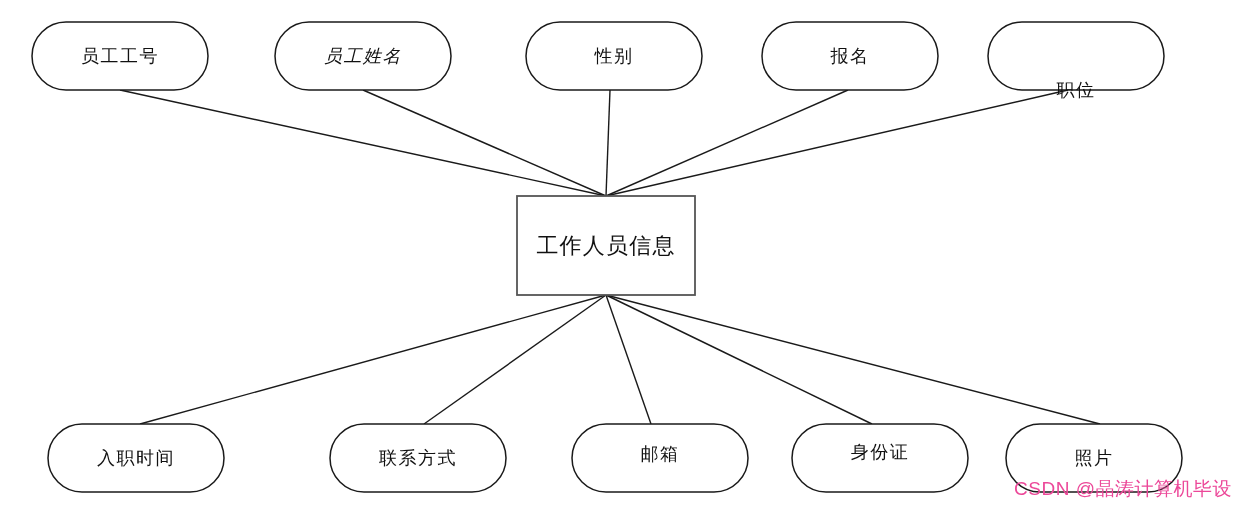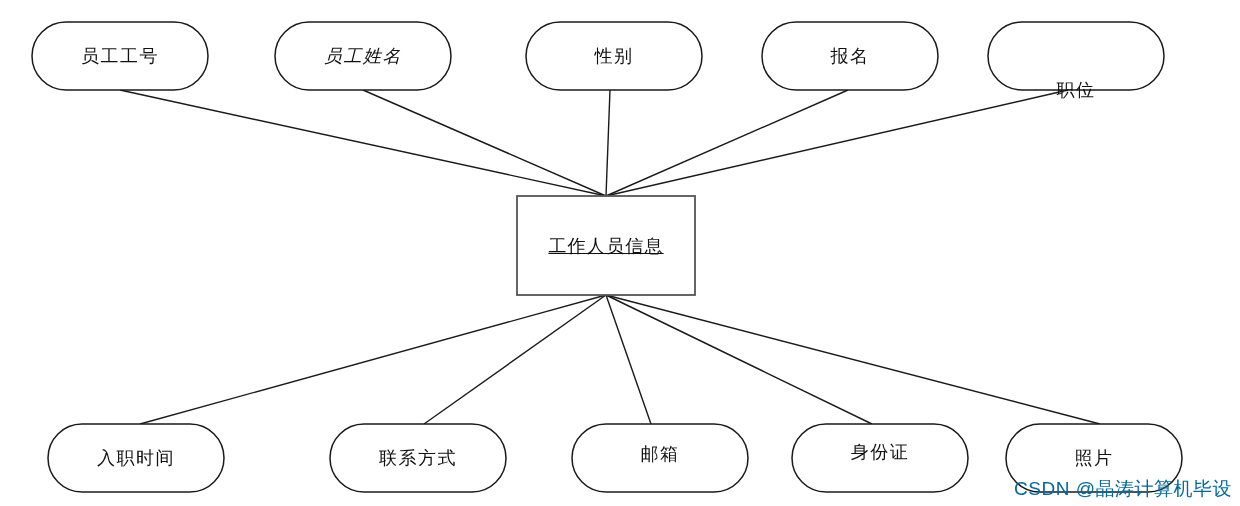--- a/index.html
+++ b/index.html
@@ -50,29 +50,28 @@
     justify-content: center;
     text-align: center;
     color: #111111;
     font-family: "Liberation Serif", "DejaVu Serif", serif;
     font-size: 18px;
     letter-spacing: 1.5px;
     white-space: nowrap;
     pointer-events: none;
   }
   .entity-label {
-    font-size: 18px;
+    font-size: 22px;
     letter-spacing: 1.2px;
-    text-decoration: underline;
   }
   #watermark {
     position: absolute;
     right: 8px;
     bottom: 4px;
-    color: #0369a1;
+    color: #ec4899;
     font-family: "Liberation Sans", "DejaVu Sans", sans-serif;
     font-size: 19px;
     letter-spacing: 0.5px;
     white-space: nowrap;
     user-select: none;
   }
 </style>
 </head>
 <body>
 

